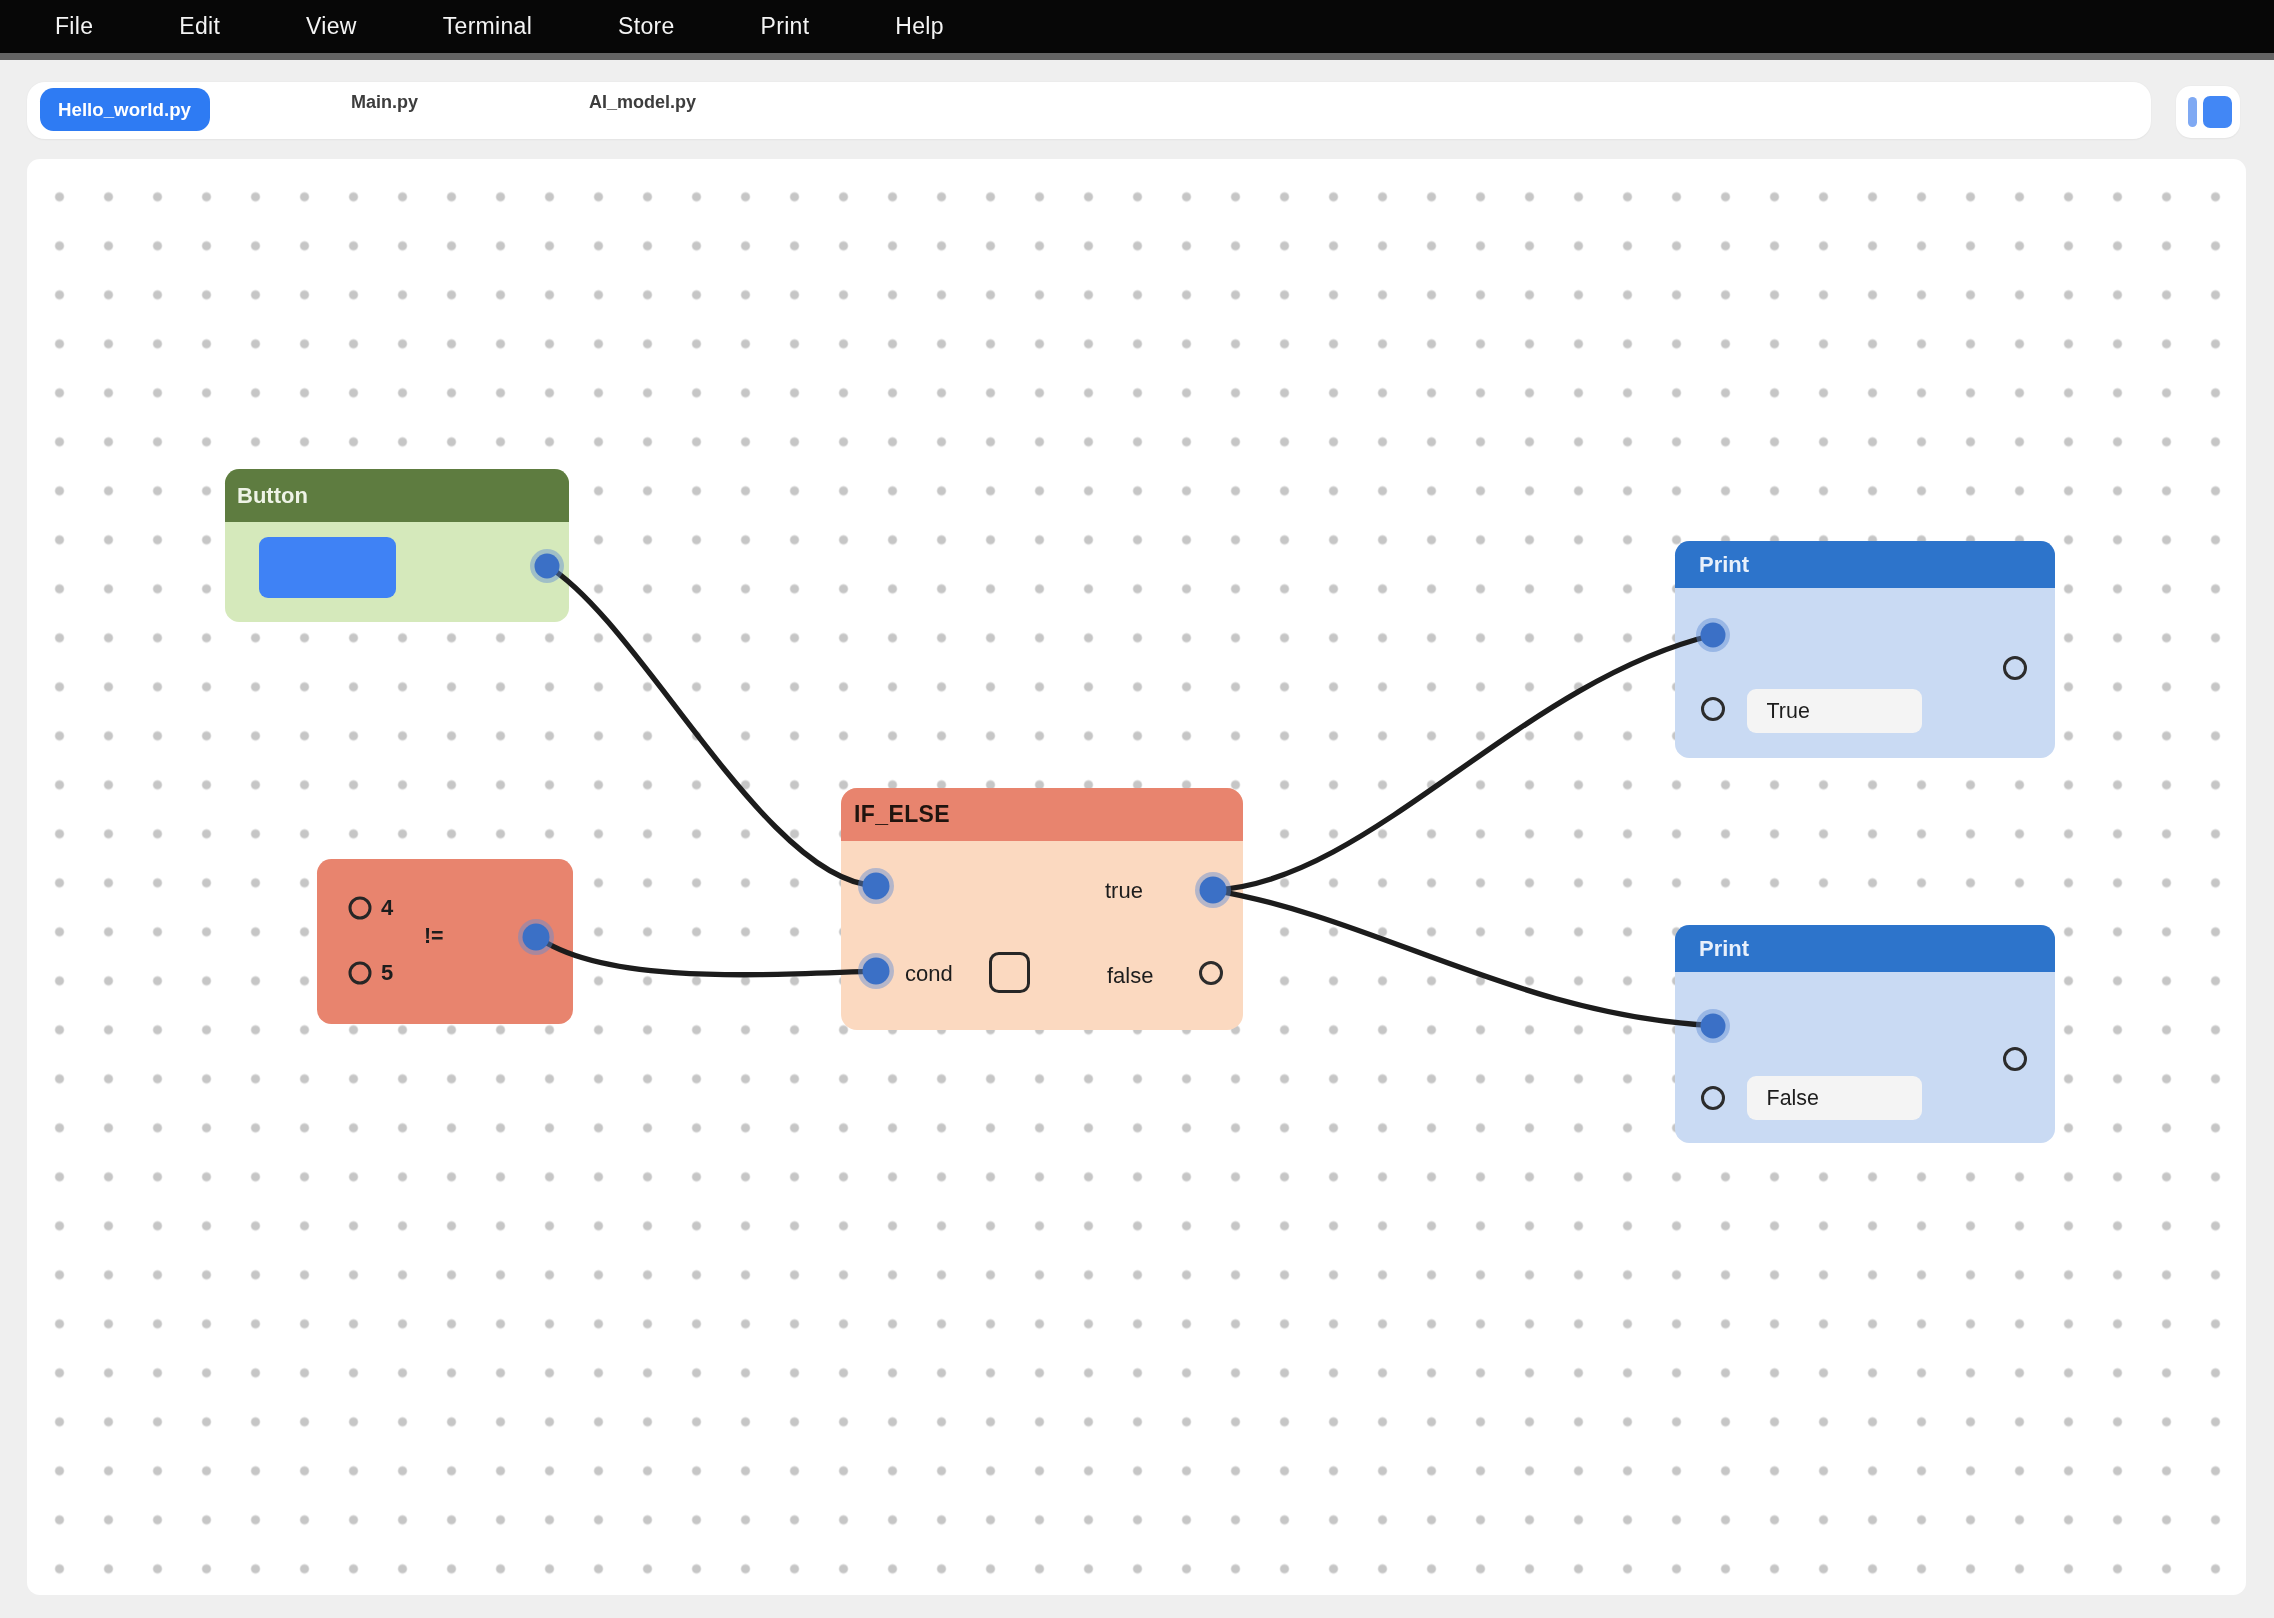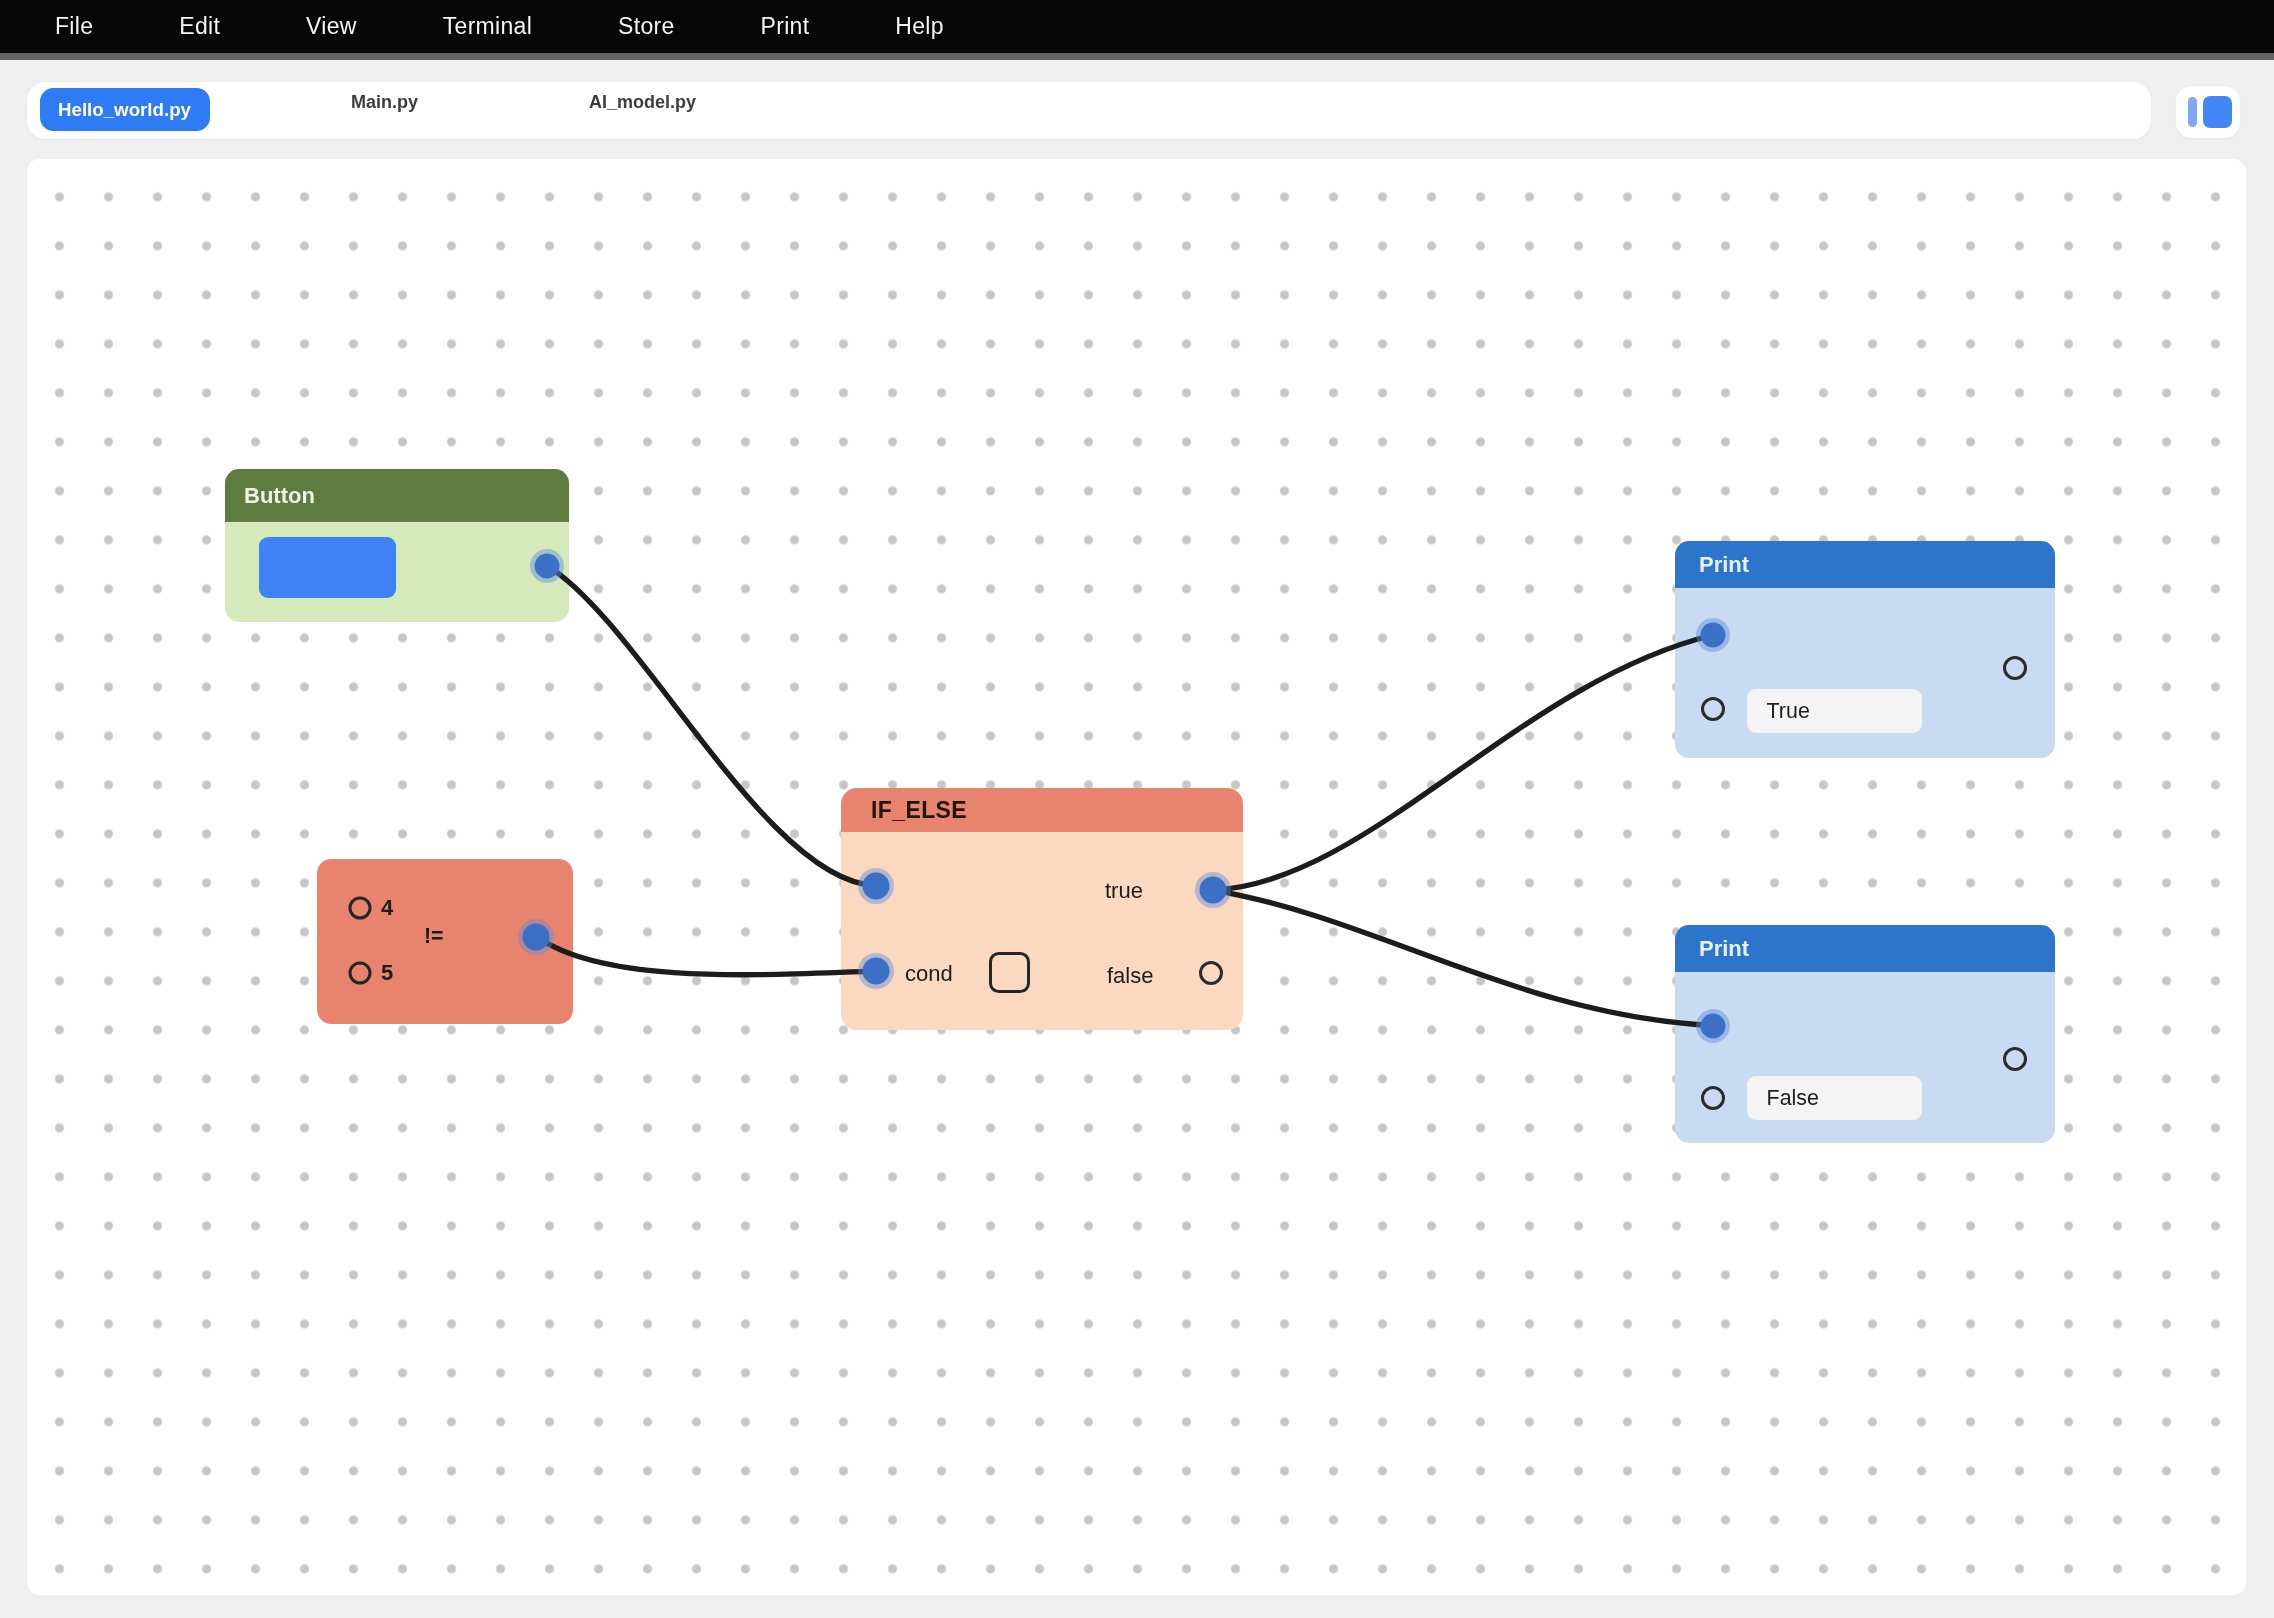--- a/index.html
+++ b/index.html
@@ -44,37 +44,37 @@
   }
   
   .node{position:absolute;border-radius:14.3px;}
   .node .header{
     position:absolute;left:0;top:0;width:100%;border-radius:14.3px 14.3px 0 0;
     display:flex;align-items:center;box-sizing:border-box;
   }
   .node .title{font-size:22px;font-weight:600;}
   
   .node-button{left:225px;top:469px;width:344px;height:153px;background:#d5e9bb;}
-  .node-button .header{height:53px;background:#5e7c40;padding-left:19px;}
+  .node-button .header{height:53px;background:#5e7c40;padding-left:12px;}
   .node-button .title{color:#eef3e6;}
   .trigger-btn{
     position:absolute;left:34px;top:68px;width:137px;height:61px;border-radius:9px;
     background:#3f82f5;border:none;cursor:pointer;
   }
   
   .node-compare{left:317px;top:859px;width:256px;height:165px;background:#e8846e;}
   .opt-label{position:absolute;transform:translateY(-50%);font-size:22px;font-weight:600;color:#1d1d1d;}
   .op-label{position:absolute;transform:translateY(-50%);font-size:21.4px;font-weight:700;color:#1d1d1d;}
   .radio{
     position:absolute;width:23px;height:23px;border-radius:50%;border:3.1px solid #262626;
     transform:translate(-50%,-50%);box-sizing:border-box;background:transparent;
   }
   
   .node-ifelse{left:841px;top:788px;width:402px;height:242px;background:#fbd9c0;border-radius:16px;}
-  .node-ifelse .header{height:44px;background:#e8846e;padding-left:30px;border-radius:16px 16px 0 0;}
+  .node-ifelse .header{height:53px;background:#e8846e;padding-left:13px;border-radius:16px 16px 0 0;}
   .node-ifelse .title{color:#20140f;font-size:23px;font-weight:700;letter-spacing:0.4px;}
   .port-label{position:absolute;transform:translateY(-50%);font-size:22px;font-weight:500;color:#1d1d1d;}
   .checkbox{
     position:absolute;left:148px;top:164px;width:41px;height:41px;border:3.6px solid #262626;
     border-radius:9.8px;box-sizing:border-box;background:transparent;
   }
   
   .node-print{width:380px;background:#c9daf3;}
   .node-print .header{height:47px;background:#2d74cb;padding-left:24px;}
   .node-print .title{color:#e8f0fb;}

